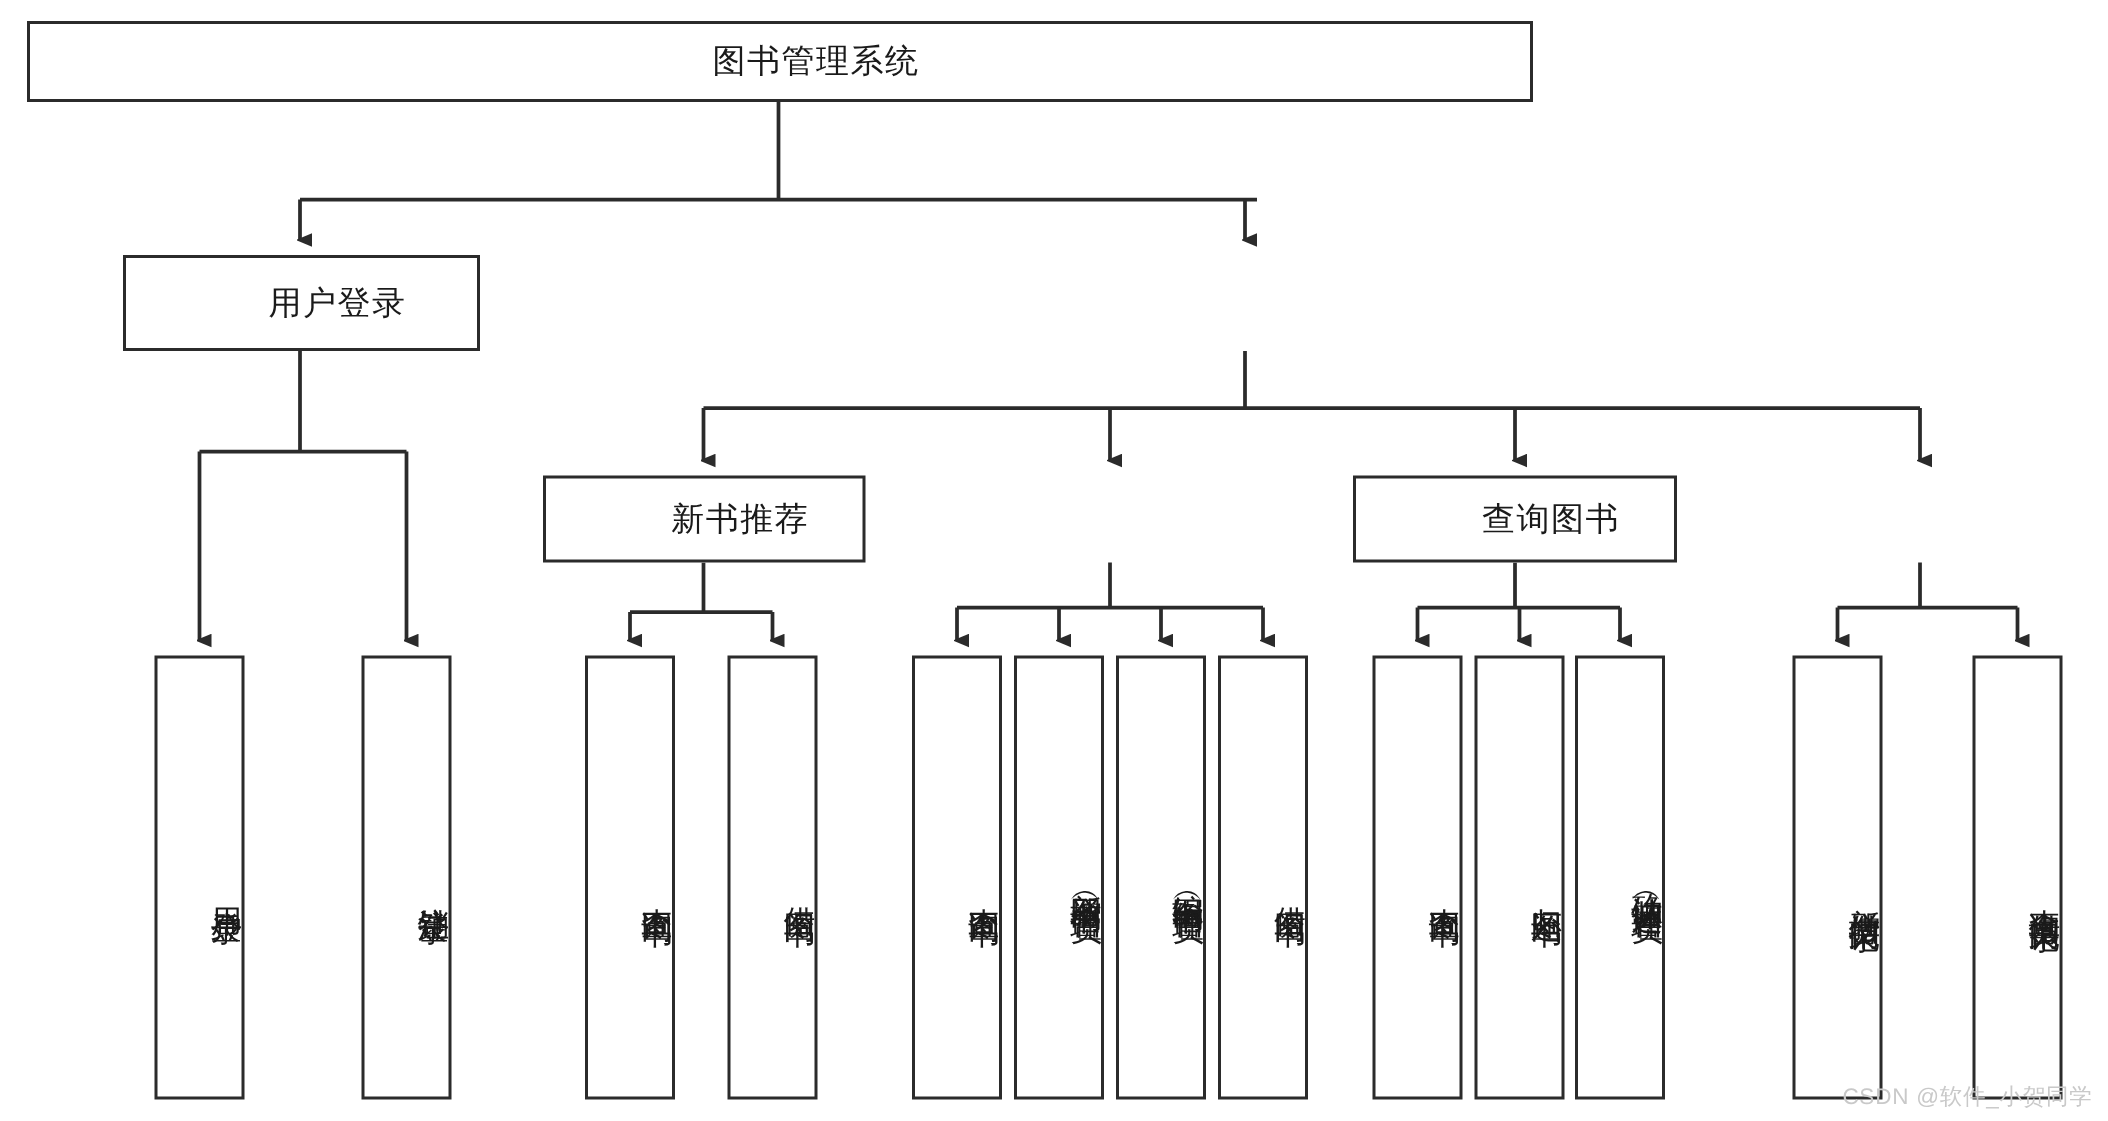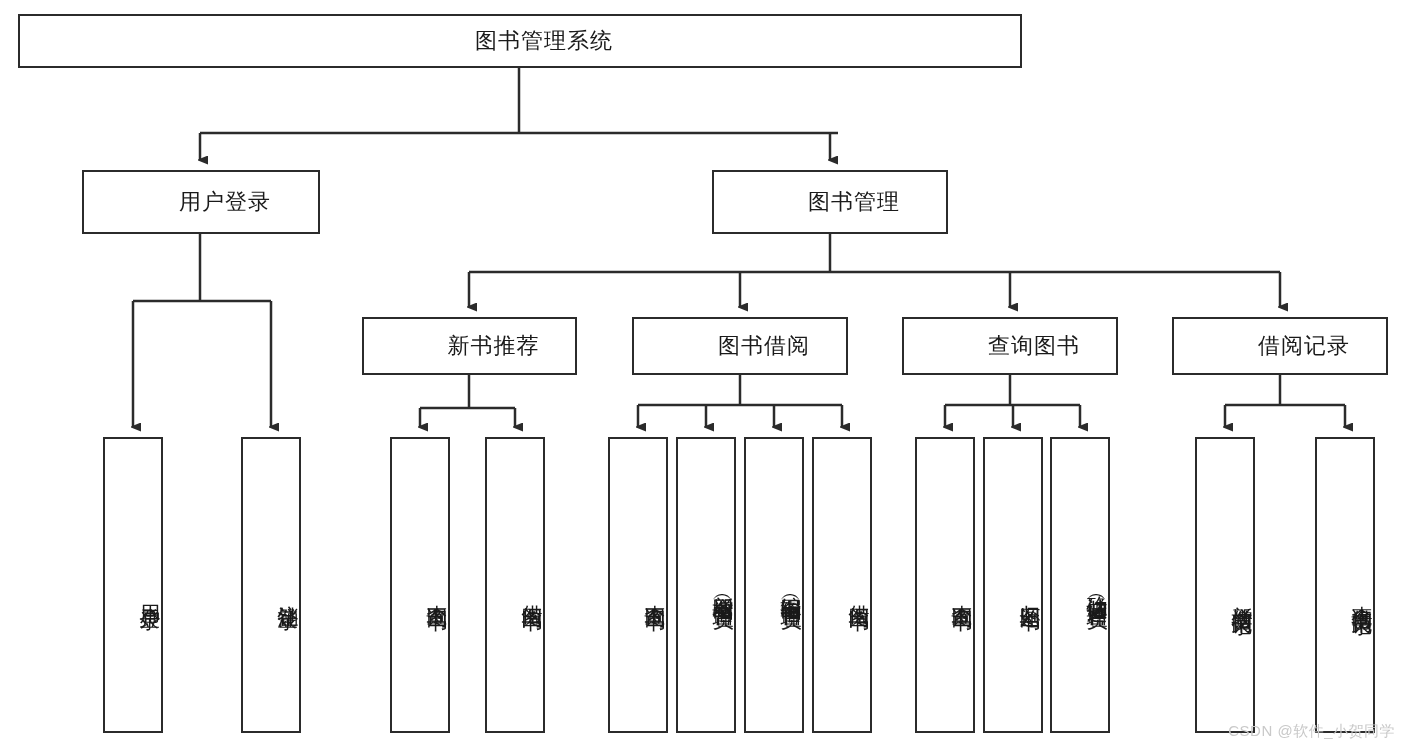--- a/index.html
+++ b/index.html
@@ -122,39 +122,30 @@
   </svg>
 
   <div class="node horiz" style="left:18px; top:14px; width:1004px; height:54px;">
     <span>图书管理系统</span>
   </div>
 
   <div class="node horiz" style="left:82px; top:170px; width:238px; height:64px;">
     <span>用户登录</span>
   </div>
 
-  <div class="node horiz" style="left:712px; top:170px; width:236px; height:64px;">
-    <span>图书管理</span>
-  </div>
 
   <div class="node horiz" style="left:362px; top:317px; width:215px; height:58px;justify-content:center;">
     <span>新书推荐</span>
   </div>
 
-  <div class="node horiz" style="left:632px; top:317px; width:216px; height:58px;">
-    <span>图书借阅</span>
-  </div>
 
   <div class="node horiz" style="left:902px; top:317px; width:216px; height:58px;">
     <span>查询图书</span>
   </div>
 
-  <div class="node horiz" style="left:1172px; top:317px; width:216px; height:58px;">
-    <span>借阅记录</span>
-  </div>
 
   <div class="node vert" style="left:103px; top:437px; width:60px; height:296px;">
     <span class="vlabel">用户登录</span>
   </div>
 
   <div class="node vert" style="left:241px; top:437px; width:60px; height:296px;">
     <span class="vlabel">注销登录</span>
   </div>
 
   <div class="node vert" style="left:390px; top:437px; width:60px; height:296px;">

